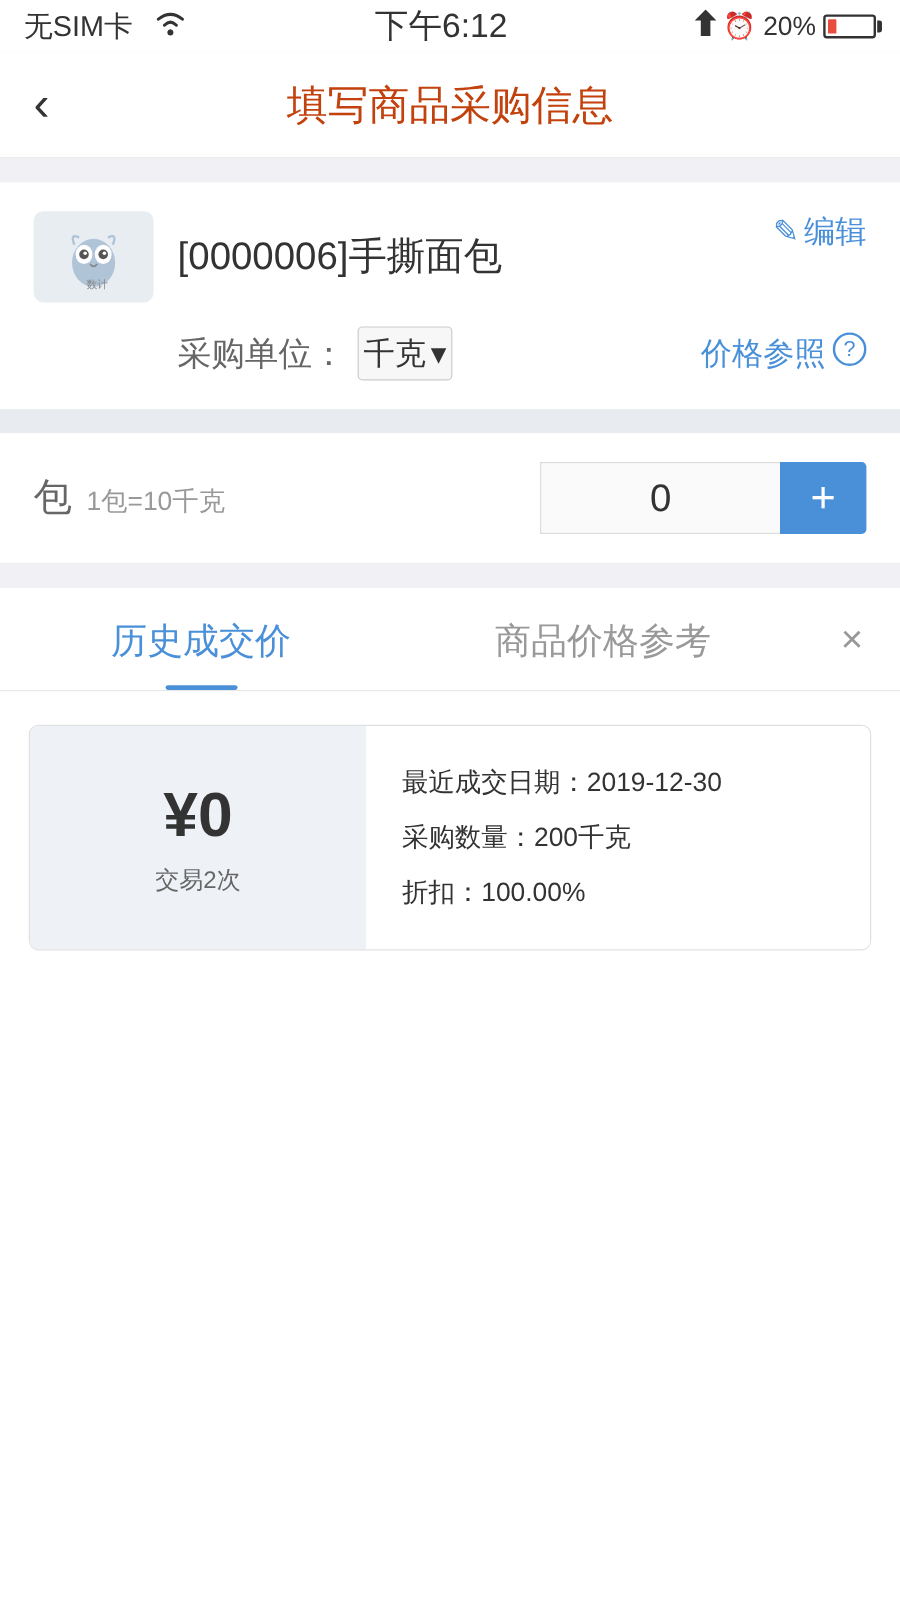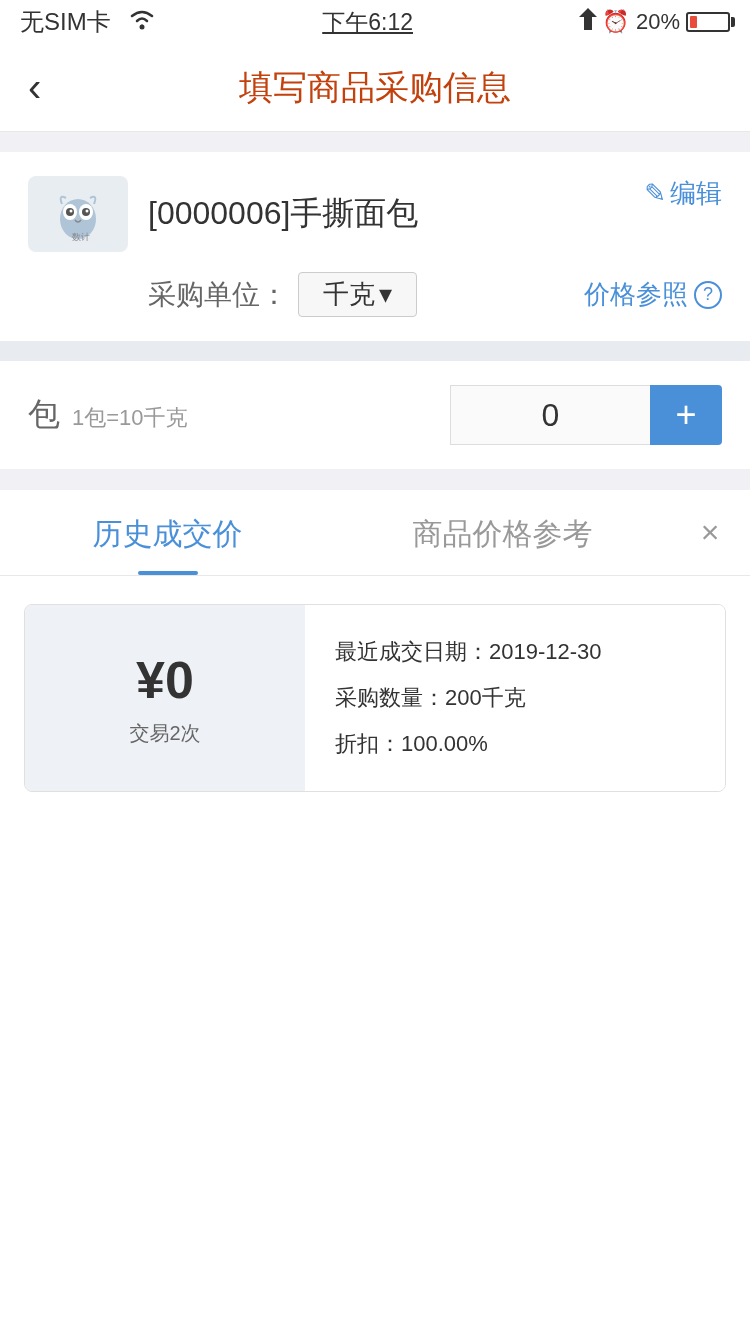--- a/index.html
+++ b/index.html
@@ -19,21 +19,21 @@
       height: 44px;
       background: #fff;
       display: flex;
       align-items: center;
       justify-content: space-between;
       padding: 0 20px;
       font-size: 24px;
       color: #333;
     }
     .status-left { display: flex; align-items: center; gap: 16px; }
-    .status-center { font-size: 23px; font-weight: 500; text-decoration: underline; }
+    .status-center { font-size: 28px; font-weight: 500; }
     .status-right { display: flex; align-items: center; gap: 6px; font-size: 22px; }
     .battery {
       width: 44px; height: 20px;
       border: 2px solid #333;
       border-radius: 3px;
       position: relative;
       display: flex; align-items: center; padding: 2px;
     }
     .battery::after {
       content: '';
@@ -125,32 +125,32 @@
       justify-content: space-between;
       margin-top: 20px;
       padding-left: 120px;
     }
     .unit-label { font-size: 28px; color: #666; }
     .unit-select {
       display: flex;
       align-items: center;
       border: 1px solid #ccc;
       border-radius: 4px;
-      padding: 4px 24px;
+      padding: 4px 4px;
       font-size: 26px;
       color: #333;
       gap: 4px;
       background: #f7f7f7;
       cursor: pointer;
     }
     .price-ref-btn {
       color: #4a90d9;
       font-size: 26px;
       display: flex;
-      align-items: center;
+      align-items: flex-start;
       gap: 6px;
       cursor: pointer;
     }
     .help-circle {
       width: 28px; height: 28px;
       border: 2px solid #4a90d9;
       border-radius: 50%;
       display: flex; align-items: center; justify-content: center;
       font-size: 18px;
       color: #4a90d9;

